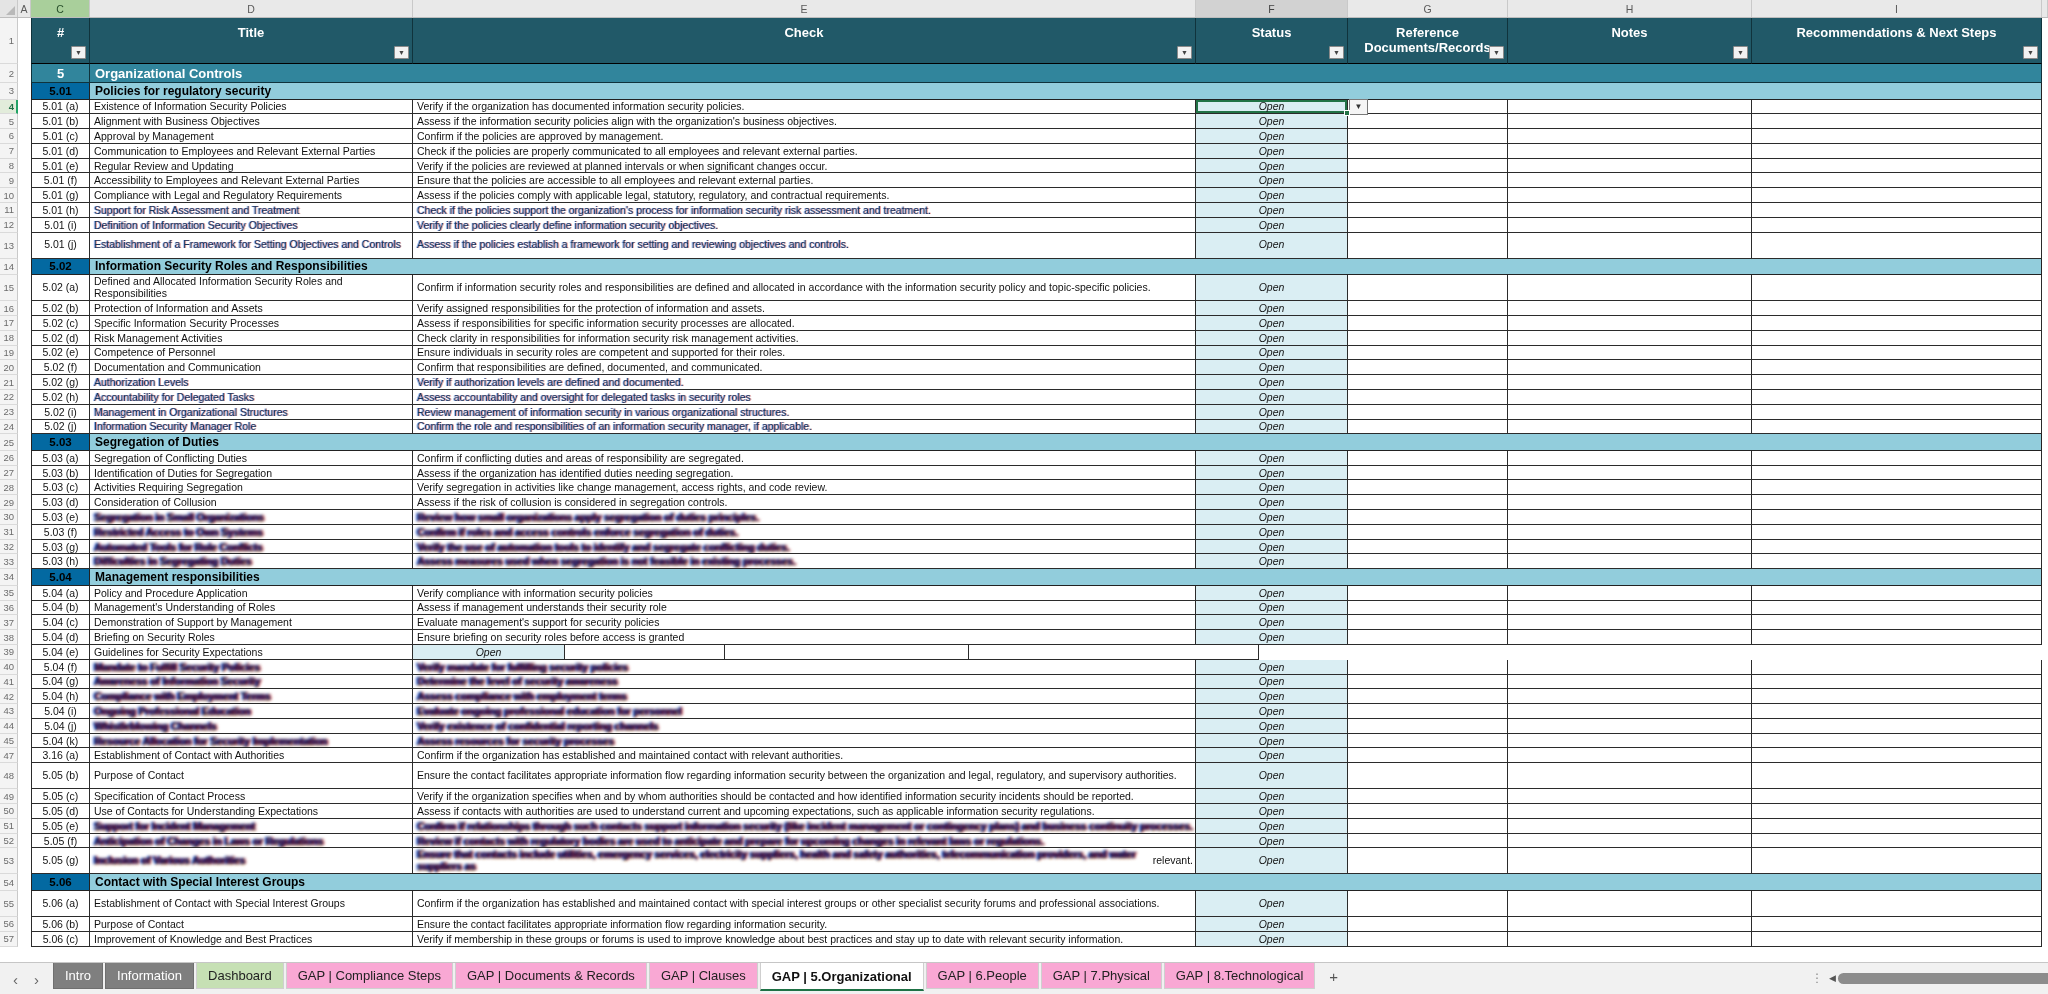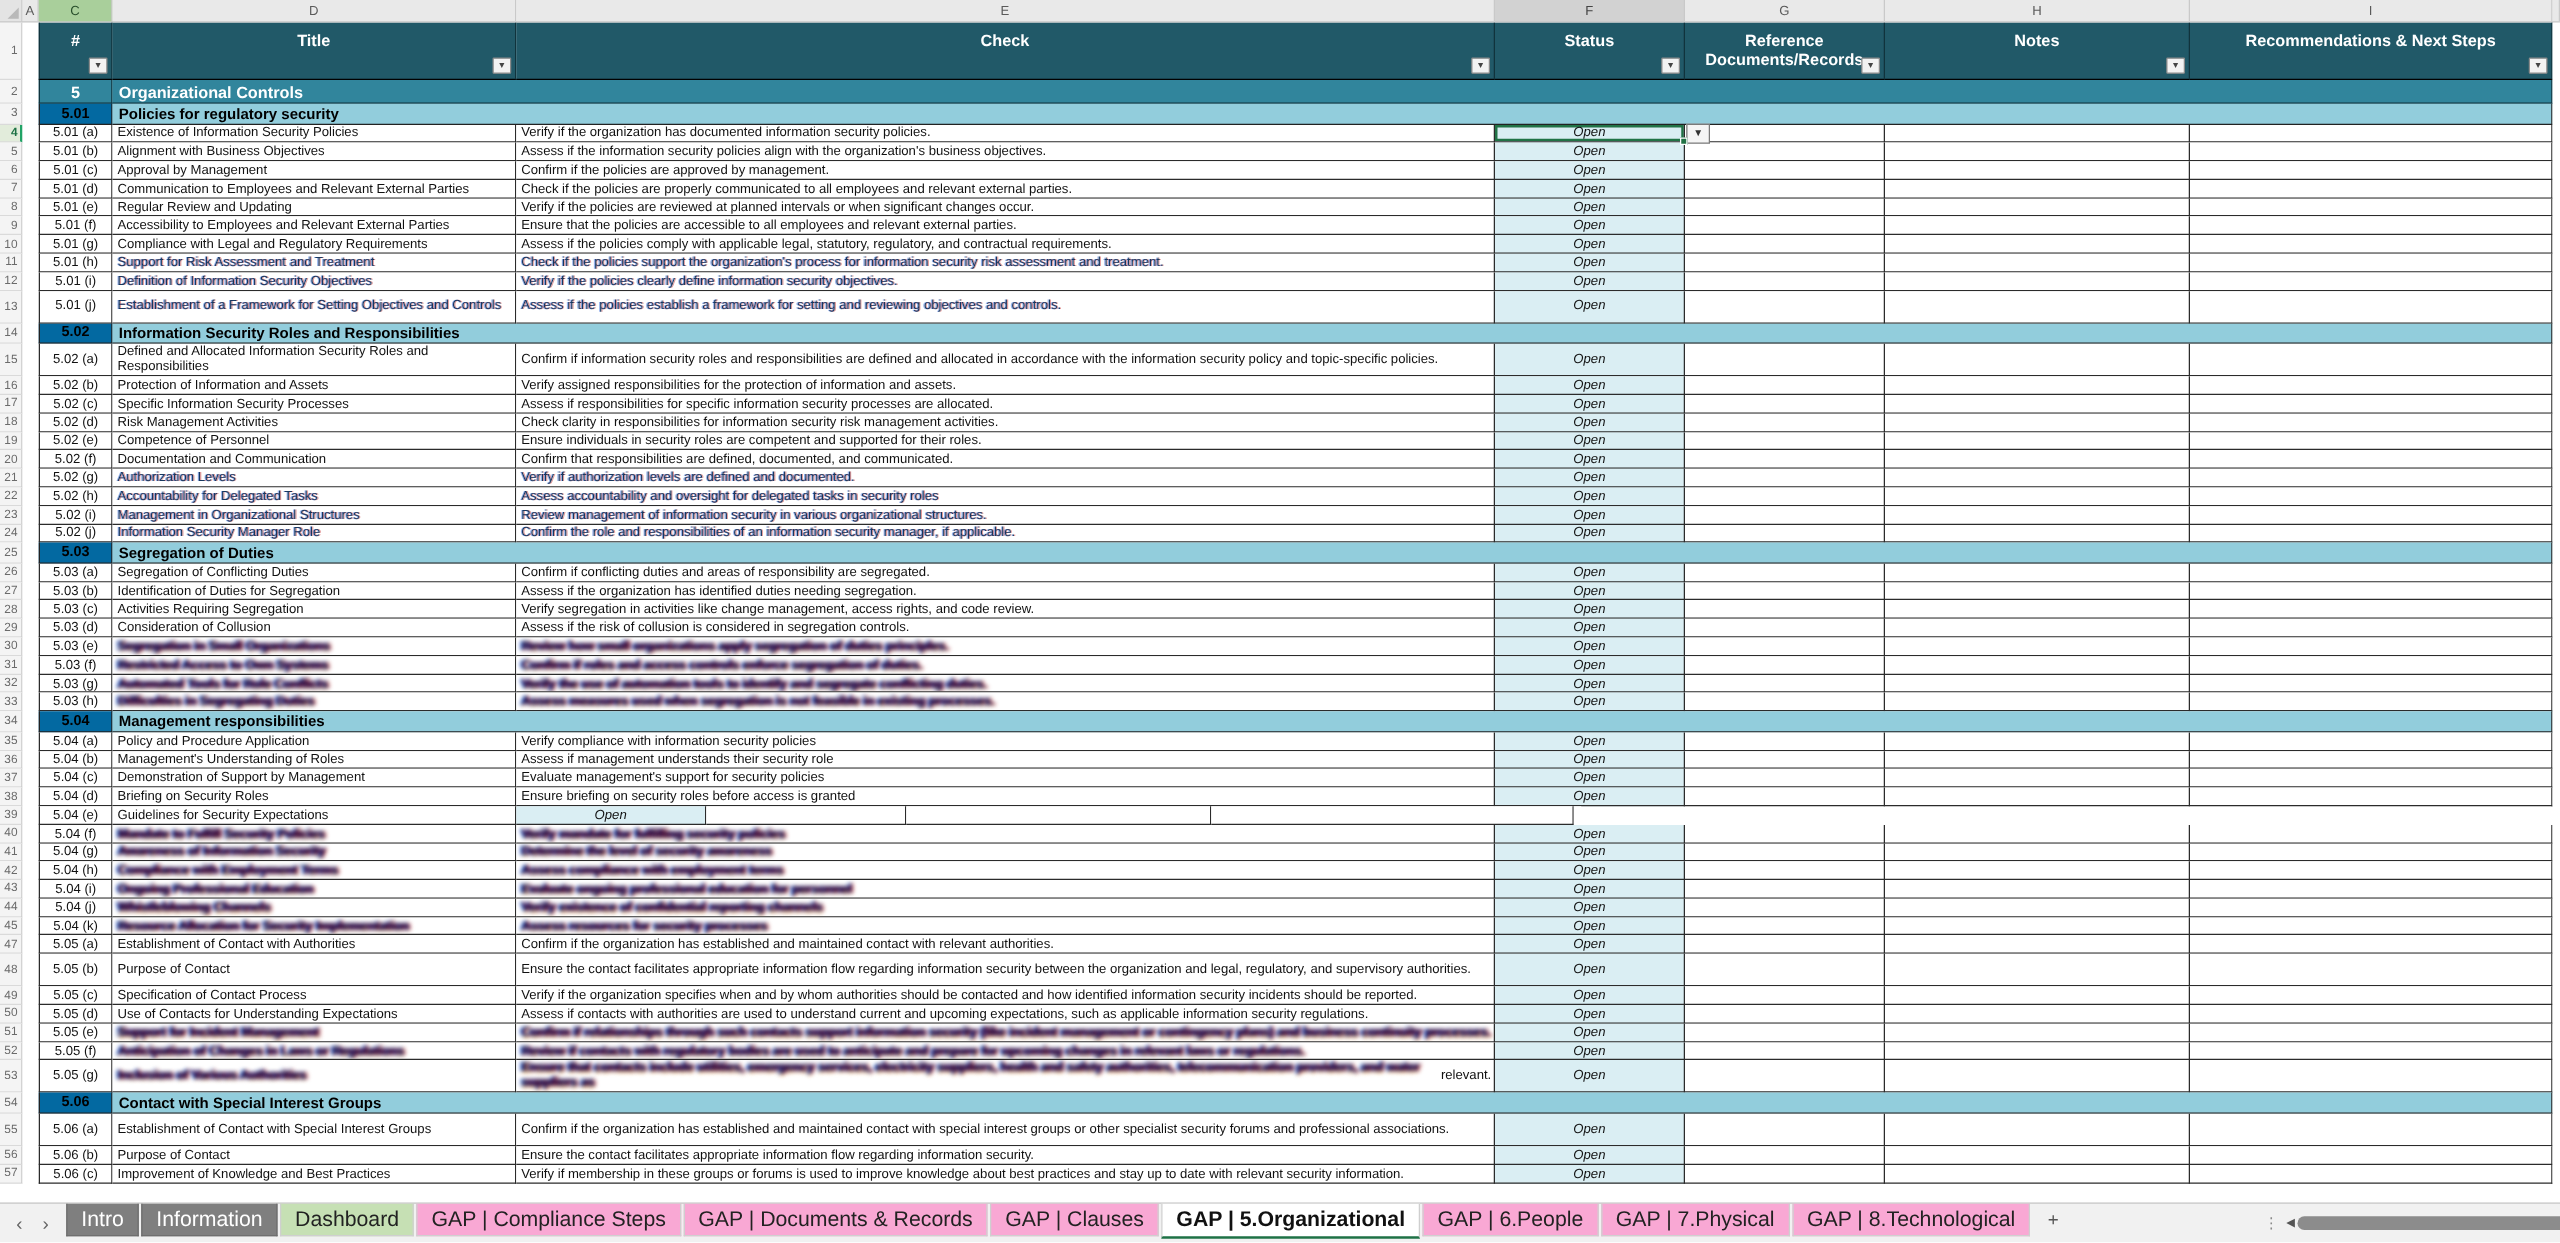--- a/index.html
+++ b/index.html
@@ -72,21 +72,21 @@
   .b2 { color:#1F3864; font-weight:600; letter-spacing:-0.2px; filter: blur(1.5px) contrast(1.35);
         text-shadow: 1.2px 0 rgba(180,20,20,0.85), -1.2px 0 rgba(10,70,200,0.85), 0 1px rgba(225,130,20,0.6); }
   .clearbit { color:#111; font-style:normal; }
 
   
   .tabbar { position:absolute; left:0; bottom:0; width:2048px; height:32px; background:#F1F1F1;
             border-top:1px solid #C6C6C6; display:flex; align-items:flex-start; z-index:10;}
   .navarrows { display:flex; align-items:center; height:32px; padding:0 14px 0 13px; gap:16px; color:#666; font-size:15px; }
   .navarrows span { cursor:pointer; }
   .tabs { display:flex; align-items:flex-start; height:32px; gap:2px; }
-  .tab { height:26px; padding:0 11px; display:flex; align-items:center; font-size:17px; color:#222;
+  .tab { height:26px; padding:0 11px; display:flex; align-items:center; font-size:13px; color:#222;
          border:1px solid #cfcfcf; border-top:none; cursor:pointer; background:#fff; }
   .tab.dark { background:#7F7F7F; color:#fff; border-color:#6f6f6f;}
   .tab.green { background:#C6E0B4; }
   .tab.peach { background:#f9a8d4; }
   .tab.active { background:#FFFFFF; font-weight:bold; color:#111; border-bottom:2px solid #1E7145; height:28px; }
   .addsheet { margin-left:14px; height:26px; display:flex; align-items:center; color:#555; font-size:15px; cursor:pointer; }
   .tabright { position:absolute; right:0; bottom:0; height:32px; display:flex; align-items:center; }
   .dots { color:#8a8a8a; font-size:12px; margin-right:6px; cursor:pointer;}
   .scrArrow { color:#555; font-size:9px; margin-right:2px; cursor:pointer;}
   .thumb { width:210px; height:11px; background:#8C8C8C; border-radius:6px 0 0 6px; cursor:pointer; }
@@ -800,21 +800,21 @@
           </div>
           <div class="cell dcell cF wF">Open</div>
           <div class="cell dcell wG"></div>
           <div class="cell dcell wH"></div>
           <div class="cell dcell wI"></div>
           <div class="cell spR"></div>
         </div>
         <div class="row r-item">
           <div class="cell gut">47</div>
           <div class="cell spA"></div>
-          <div class="cell dcell cC wC">5.05 (a)</div>
+          <div class="cell dcell cC wC">3.16 (a)</div>
           <div class="cell dcell cD wD">
             <span>Establishment of Contact with Authorities</span>
           </div>
           <div class="cell dcell cE wE">
             <span>Confirm if the organization has established and maintained contact with relevant authorities.</span>
           </div>
           <div class="cell dcell cF wF">Open</div>
           <div class="cell dcell wG"></div>
           <div class="cell dcell wH"></div>
           <div class="cell dcell wI"></div>

